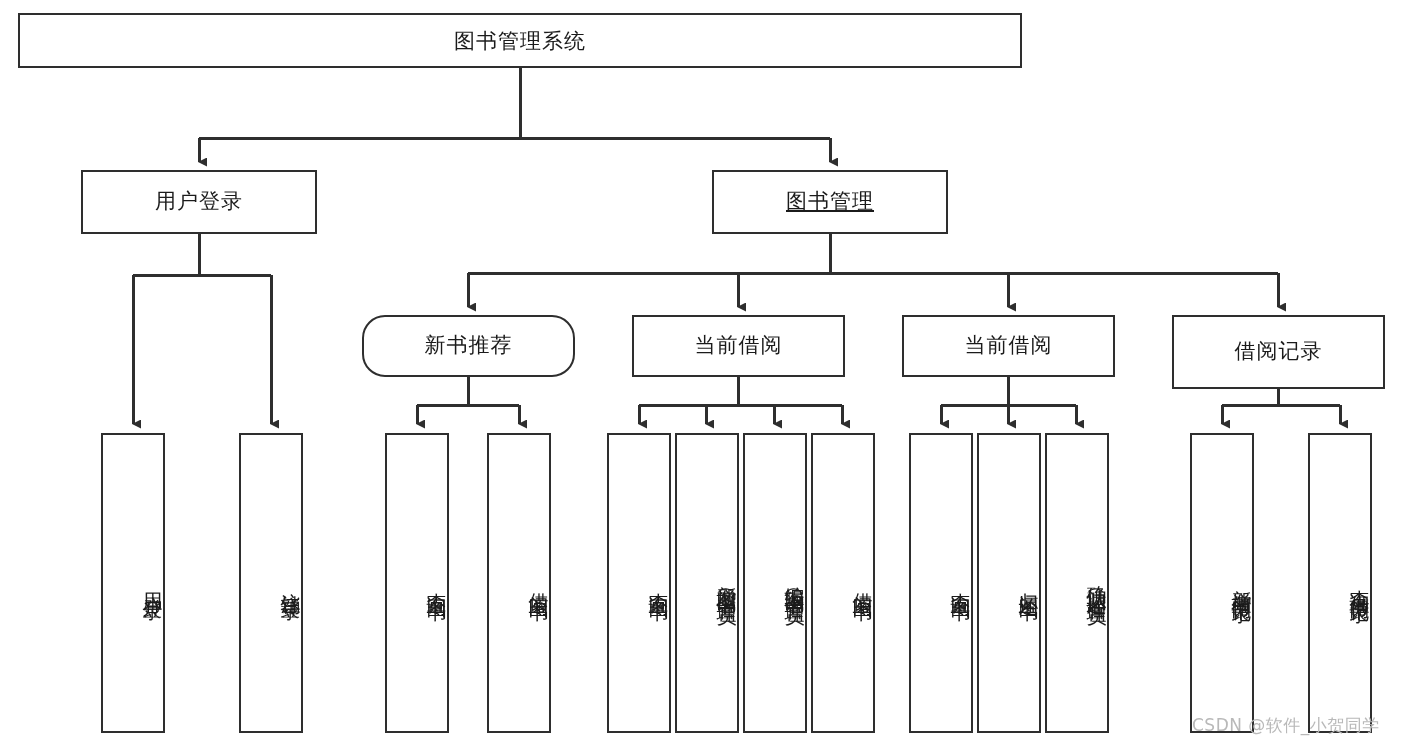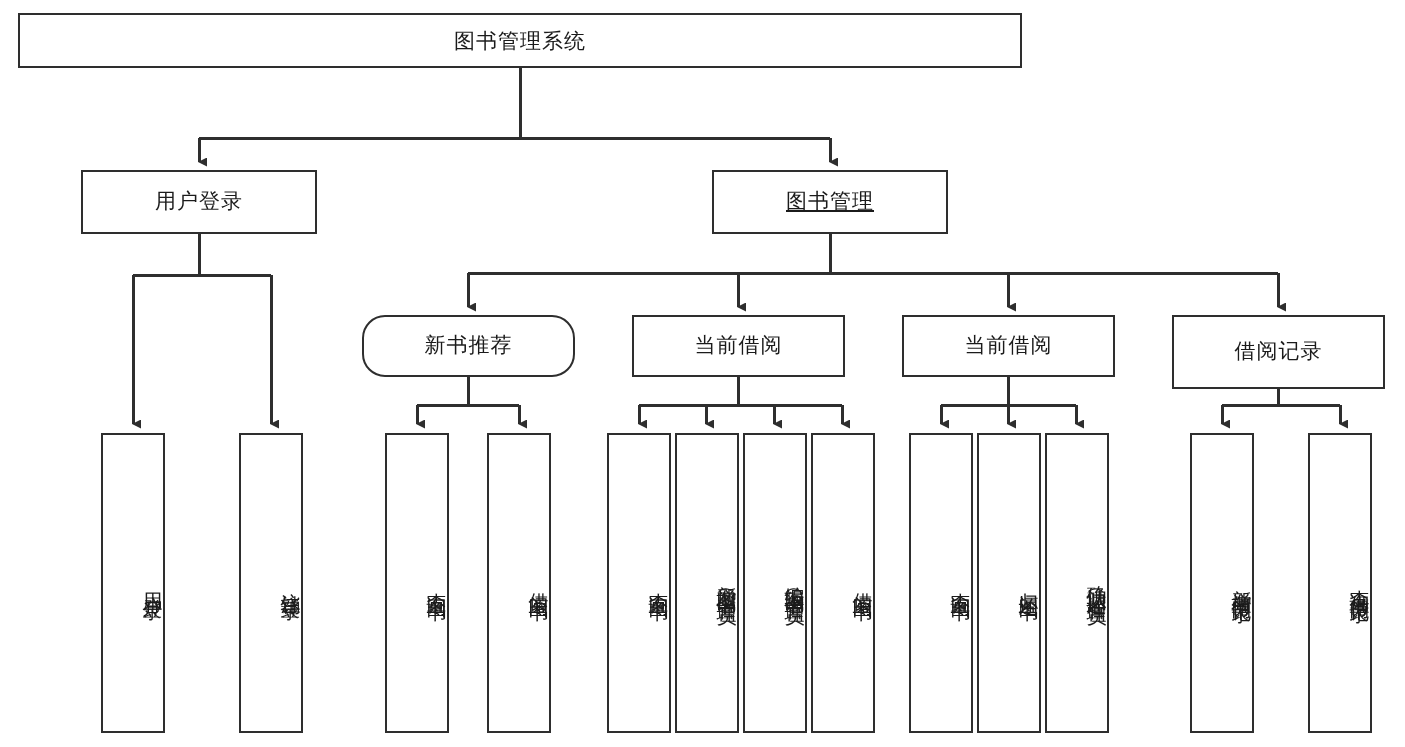--- a/index.html
+++ b/index.html
@@ -186,14 +186,15 @@
     <span class="vlabel">确认归还（管理员）</span>
   </div>
 
   <div class="node node-v" style="left:1190px; top:433px; width:64px; height:300px;">
     <span class="vlabel">新增借阅记录</span>
   </div>
   <div class="node node-v" style="left:1308px; top:433px; width:64px; height:300px;">
     <span class="vlabel">查询借阅记录</span>
   </div>
 
+  <div class="watermark" style="left:1192px; top:714px;">CSDN @软件_小贺同学</div>
 
 </div>
 
 </body></html>

